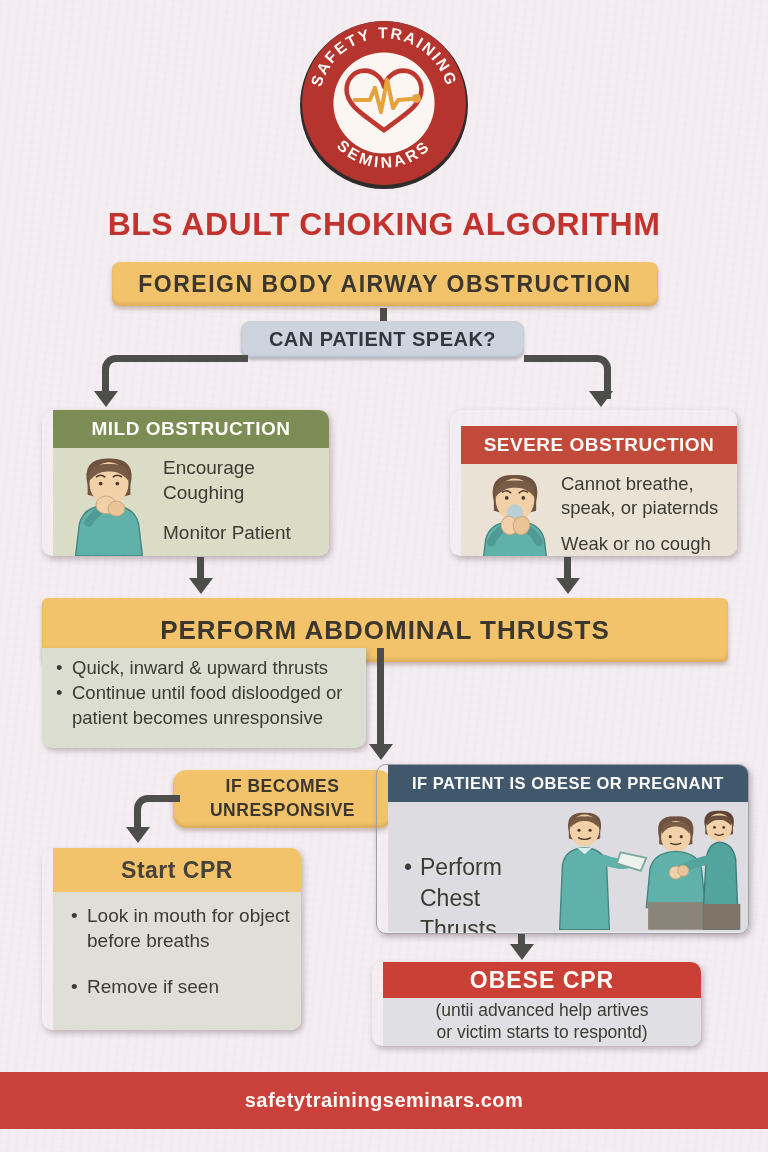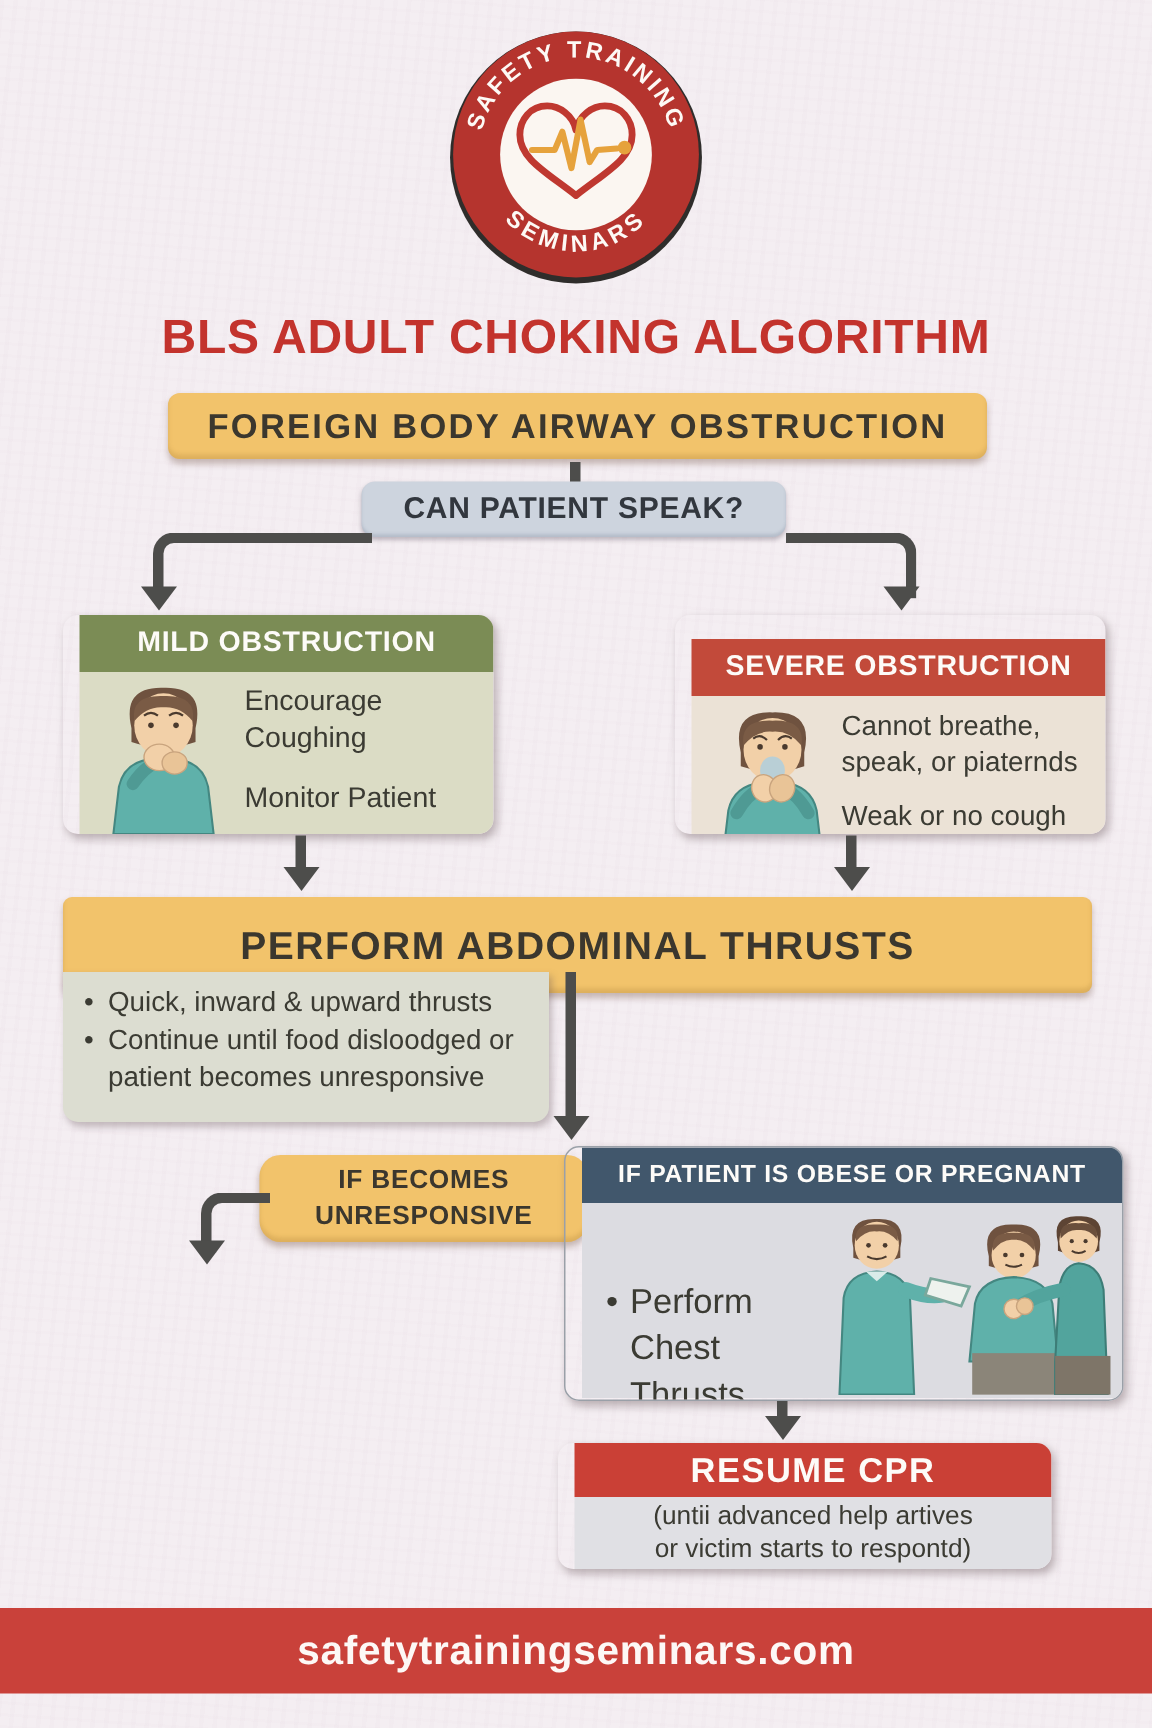--- a/index.html
+++ b/index.html
@@ -100,21 +100,21 @@
   .obese-fig{position:absolute;right:4px;bottom:2px;}
 
   .resume-card{left:372px;top:962px;width:318px;height:84px;}
   .resume-card .card-hdr{height:36px;background:#ca4036;font-size:23px;letter-spacing:1px;}
   .resume-body{height:48px;background:#e0e0e4;display:flex;flex-direction:column;
     align-items:center;justify-content:center;
     font-size:17.5px;font-weight:500;color:#3b3b33;line-height:1.25;}
 
   .footer-bar{
     left:0;top:1072px;width:768px;height:57px;background:#c9413a;
-    font-size:27px;font-weight:600;color:#fdf8f6;letter-spacing:.5px;
+    font-size:20px;font-weight:600;color:#fdf8f6;letter-spacing:.5px;
   }
 </style>
 </head>
 <body>
 
 <div id="poster">
 
   <svg class="abs" style="left:298px;top:16px;" width="172" height="174" viewBox="0 0 170 172">
     <ellipse cx="85" cy="88" rx="83" ry="83" fill="#2f2d2b"></ellipse>
     <circle cx="85" cy="86" r="81" fill="#b5342e"></circle>
@@ -215,20 +215,27 @@
   <div class="abs ctr yellow-box unresp" style="left:173px;top:770px;">
     <div>
       <div>IF BECOMES</div>
       <div>UNRESPONSIVE</div>
     </div>
   </div>
 
   <div class="elbow-tl" style="left:134px;top:795px;width:39px;height:33px;"></div>
   <div class="arrow-down" style="left:126px;top:827px;"></div>
 
+  <div class="card startcpr-card">
+    <div class="card-hdr">Start CPR</div>
+    <div class="startcpr-body">
+      <div class="bullet">Look in mouth for object before breaths</div>
+      <div class="bullet">Remove if seen</div>
+    </div>
+  </div>
 
   <div class="card obese-card">
     <div class="card-hdr">IF PATIENT IS OBESE OR PREGNANT</div>
     <div class="obese-body">
       <div class="bullet">Perform Chest Thrusts</div>
       <svg class="obese-fig" width="212" height="124" viewBox="0 0 230 134">
 
         <path d="M40,28 Q35,6 57,7 Q79,6 74,28 L74,35 Q57,41 40,35 Z" fill="#6f523f"></path>
         <ellipse cx="57" cy="26" rx="16" ry="17" fill="#f2d0a8"></ellipse>
         <path d="M42,23 Q40,10 57,11 Q74,10 72,23 Q65,15 57,16 Q49,15 42,23 Z" fill="#7a5b45"></path>
@@ -262,21 +269,21 @@
         <circle cx="156" cy="72" r="7" fill="#f2d0a8" stroke="#c9a47e" stroke-width="1"></circle>
         <circle cx="164" cy="70" r="6" fill="#e9c497" stroke="#c9a47e" stroke-width="1"></circle>
       </svg>
     </div>
   </div>
 
   <div class="vline" style="left:518px;top:934px;height:12px;"></div>
   <div class="arrow-down" style="left:510px;top:944px;"></div>
 
   <div class="card resume-card">
-    <div class="card-hdr">RESUME CPR</div>
+    <div class="card-hdr">OBESE CPR</div>
     <div class="resume-body">
       <div>(untii advanced help artives</div>
       <div>or victim starts to respontd)</div>
     </div>
   </div>
 
   <div class="abs ctr footer-bar">
     <span>safetytrainingseminars.com</span>
   </div>
 

